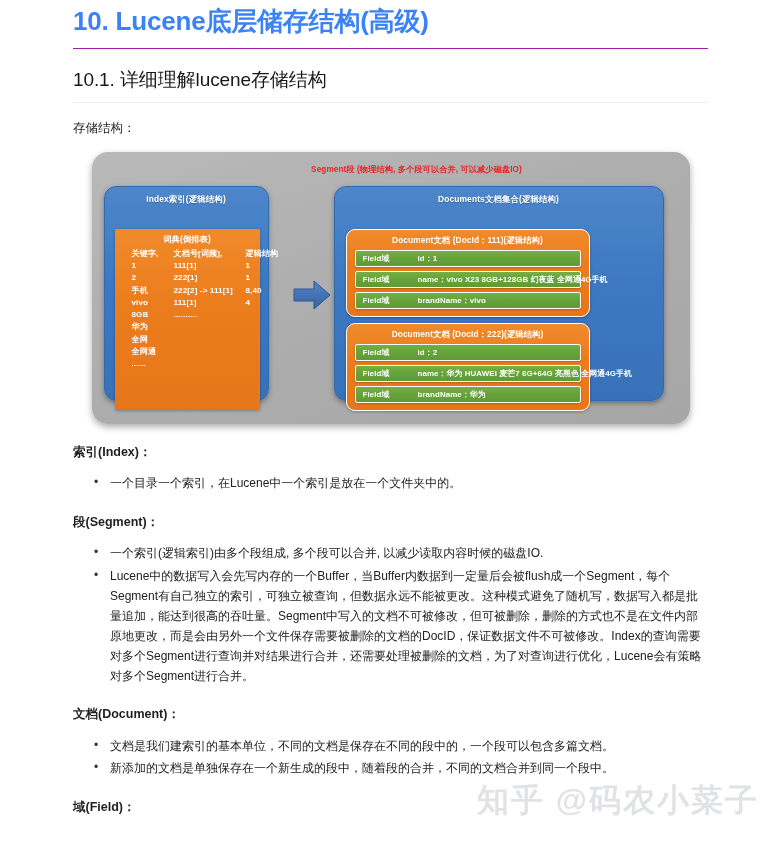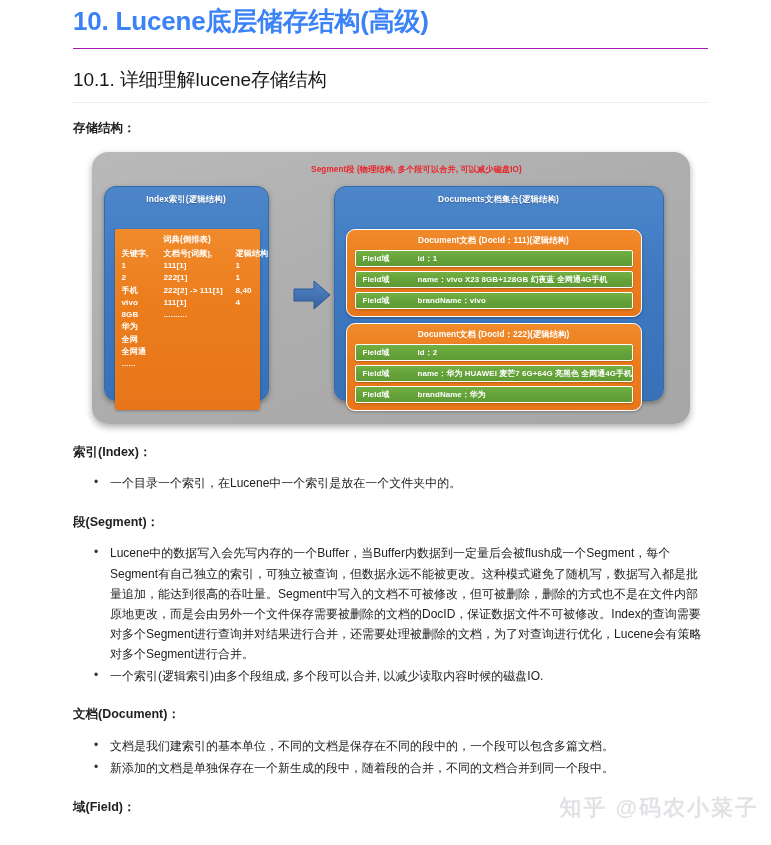--- a/index.html
+++ b/index.html
@@ -37,21 +37,21 @@
     font-weight: normal;
     letter-spacing: -0.1px;
     margin: 19px 0 0 0;
     padding: 0 0 9px 0;
     border-bottom: 1px solid #ececec;
     line-height: 1.3;
     color: #16181a;
   }
   p.lead {
     font-size: 12.5px;
-    font-weight: bold;
+    font-weight: normal;
     margin: 16px 0 0 0;
     line-height: 1.5;
     color: #1f1f1f;
   }
   p.section-label {
     font-size: 12.5px;
     font-weight: bold;
     margin: 19px 0 0 0;
     line-height: 1.5;
     color: #1f1f1f;
@@ -151,39 +151,39 @@
   .dict-title {
     text-align: center;
     color: #ffffff;
     font-size: 8.3px;
     font-weight: bold;
     padding-top: 5px;
     letter-spacing: 0.1px;
   }
   .dict-table {
     margin-top: 3px;
-    padding-left: 7px;
+    padding-left: 17px;
     color: #ffffff;
     font-size: 8.1px;
     font-weight: bold;
     line-height: 1.52;
     letter-spacing: 0.1px;
   }
   .dict-row { display: flex; }
   .dict-c1 { width: 42px; flex: none; }
   .dict-c2 { width: 72px; flex: none; }
   .dict-c3 { flex: none; }
   .dict-head .dict-c1,
   .dict-head .dict-c2,
   .dict-head .dict-c3 { color:#ffffff; }
 
   .doc-card {
     position: absolute;
     left: 11px;
-    width: 296px;
+    width: 244px;
   }
   #doc-card-1 { top: 23px; height: 88px; }
   #doc-card-2 { top: 117px; height: 88px; }
   .doc-card-title {
     text-align: center;
     color: #ffffff;
     font-size: 8.3px;
     font-weight: bold;
     padding-top: 5px;
     letter-spacing: 0.1px;
@@ -224,21 +224,21 @@
     top: 126px;
     width: 40px;
     height: 34px;
   }
 
   
   .watermark {
     position: absolute;
     right: 12px;
     bottom: 22px;
-    font-size: 22px;
+    font-size: 32px;
     font-weight: bold;
     color: rgba(120,125,135,0.22);
     letter-spacing: 2px;
     pointer-events: none;
     user-select: none;
     white-space: nowrap;
   }
 </style>
 </head>
 <body>
@@ -365,22 +365,22 @@
     </div>
   </div>
 
   <p class="section-label">索引(Index)：</p>
   <ul class="doc-ul">
     <li>一个目录一个索引，在Lucene中一个索引是放在一个文件夹中的。</li>
   </ul>
 
   <p class="section-label">段(Segment)：</p>
   <ul class="doc-ul">
+    <li>一个索引(逻辑索引)由多个段组成, 多个段可以合并, 以减少读取内容时候的磁盘IO.</li>
     <li>Lucene中的数据写入会先写内存的一个Buffer，当Buffer内数据到一定量后会被flush成一个Segment，每个Segment有自己独立的索引，可独立被查询，但数据永远不能被更改。这种模式避免了随机写，数据写入都是批量追加，能达到很高的吞吐量。Segment中写入的文档不可被修改，但可被删除，删除的方式也不是在文件内部原地更改，而是会由另外一个文件保存需要被删除的文档的DocID，保证数据文件不可被修改。Index的查询需要对多个Segment进行查询并对结果进行合并，还需要处理被删除的文档，为了对查询进行优化，Lucene会有策略对多个Segment进行合并。</li>
-    <li>一个索引(逻辑索引)由多个段组成, 多个段可以合并, 以减少读取内容时候的磁盘IO.</li>
   </ul>
 
   <p class="section-label">文档(Document)：</p>
   <ul class="doc-ul">
     <li>文档是我们建索引的基本单位，不同的文档是保存在不同的段中的，一个段可以包含多篇文档。</li>
     <li>新添加的文档是单独保存在一个新生成的段中，随着段的合并，不同的文档合并到同一个段中。</li>
   </ul>
 
   <p class="section-label">域(Field)：</p>
 

